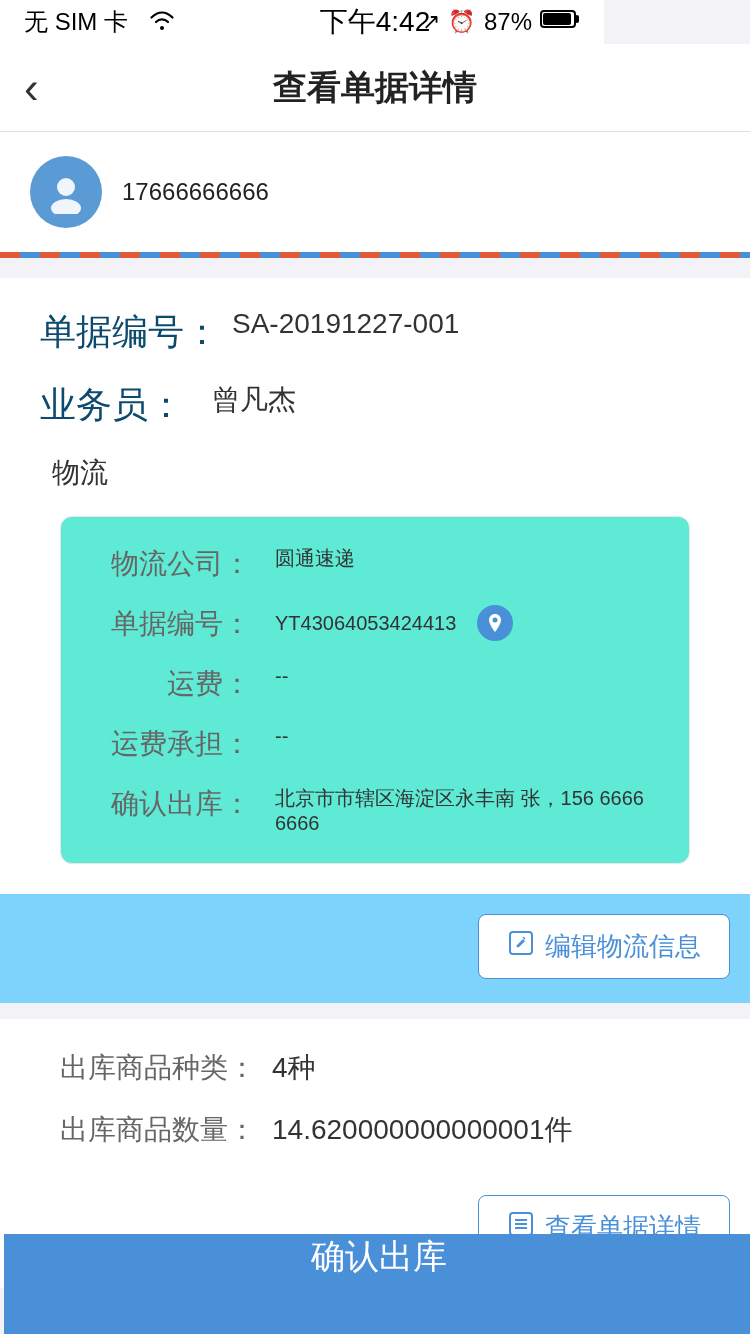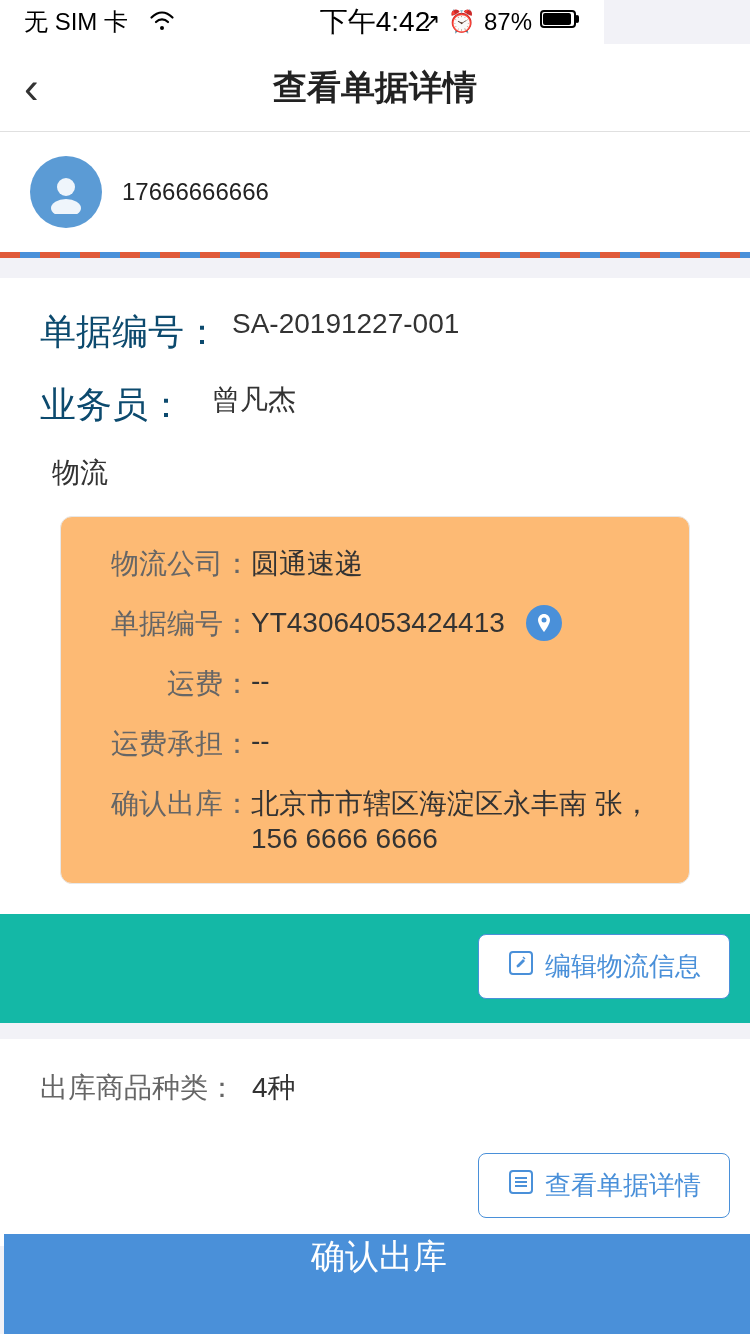--- a/index.html
+++ b/index.html
@@ -128,21 +128,21 @@
     }
     .info-value {
       color: #333;
       font-size: 28px;
       margin-left: 12px;
       flex: 1;
     }
 
     
     .logistics-card {
-      background: #fdba74;
+      background: #5eead4;
       border: 1px solid #e8e8e8;
       border-radius: 12px;
       margin: 20px 20px 0 20px;
       padding: 28px 30px;
     }
     .logistics-row {
       display: flex;
       align-items: flex-start;
       margin-bottom: 22px;
     }
@@ -151,22 +151,22 @@
     }
     .logistics-label {
       color: #666;
       font-size: 28px;
       min-width: 160px;
       text-align: right;
       flex-shrink: 0;
     }
     .logistics-value {
       color: #333;
-      font-size: 28px;
-      margin-left: 0;
+      font-size: 20px;
+      margin-left: 24px;
       flex: 1;
     }
     .logistics-tracking {
       display: flex;
       align-items: center;
       gap: 21px;
     }
     .map-icon {
       width: 36px;
       height: 36px;
@@ -177,21 +177,21 @@
       justify-content: center;
       flex-shrink: 0;
     }
 
     
     .edit-logistics-btn {
       display: flex;
       align-items: center;
       justify-content: flex-end;
       padding: 20px 20px 24px 20px;
-      background: #14b8a6;
+      background: #7dd3fc;
     }
     .btn-outline {
       border: 1px solid #4a90d9;
       border-radius: 8px;
       padding: 14px 28px;
       color: #4a90d9;
       font-size: 26px;
       background: #fff;
       display: flex;
       align-items: center;
@@ -201,21 +201,21 @@
 
     
     .section-divider {
       height: 16px;
       background: #f2f2f7;
     }
 
     
     .goods-section {
       background: #fff;
-      padding: 30px 40px;
+      padding: 30px 60px;
     }
     .goods-row {
       display: flex;
       align-items: center;
       margin-bottom: 24px;
     }
     .goods-row:last-child {
       margin-bottom: 0;
     }
     .goods-label {
@@ -371,20 +371,24 @@
   </button>
 </div>
 
 <div class="section-divider"></div>
 
 <div class="goods-section">
   <div class="goods-row">
     <span class="goods-label">出库商品种类：</span>
     <span class="goods-value">4种</span>
   </div>
+  <div class="goods-row">
+    <span class="goods-label">出库商品数量：</span>
+    <span class="goods-value">14.620000000000001件</span>
+  </div>
 </div>
 
 <div class="view-detail-btn-wrap">
   <button class="btn-outline">
     <span>
       <svg width="28" height="28" viewBox="0 0 28 28" fill="none">
         <rect x="3" y="3" width="22" height="22" rx="3" stroke="#4a90d9" stroke-width="2" fill="none"></rect>
         <line x1="8" y1="10" x2="20" y2="10" stroke="#4a90d9" stroke-width="2"></line>
         <line x1="8" y1="14" x2="20" y2="14" stroke="#4a90d9" stroke-width="2"></line>
         <line x1="8" y1="18" x2="20" y2="18" stroke="#4a90d9" stroke-width="2"></line>

